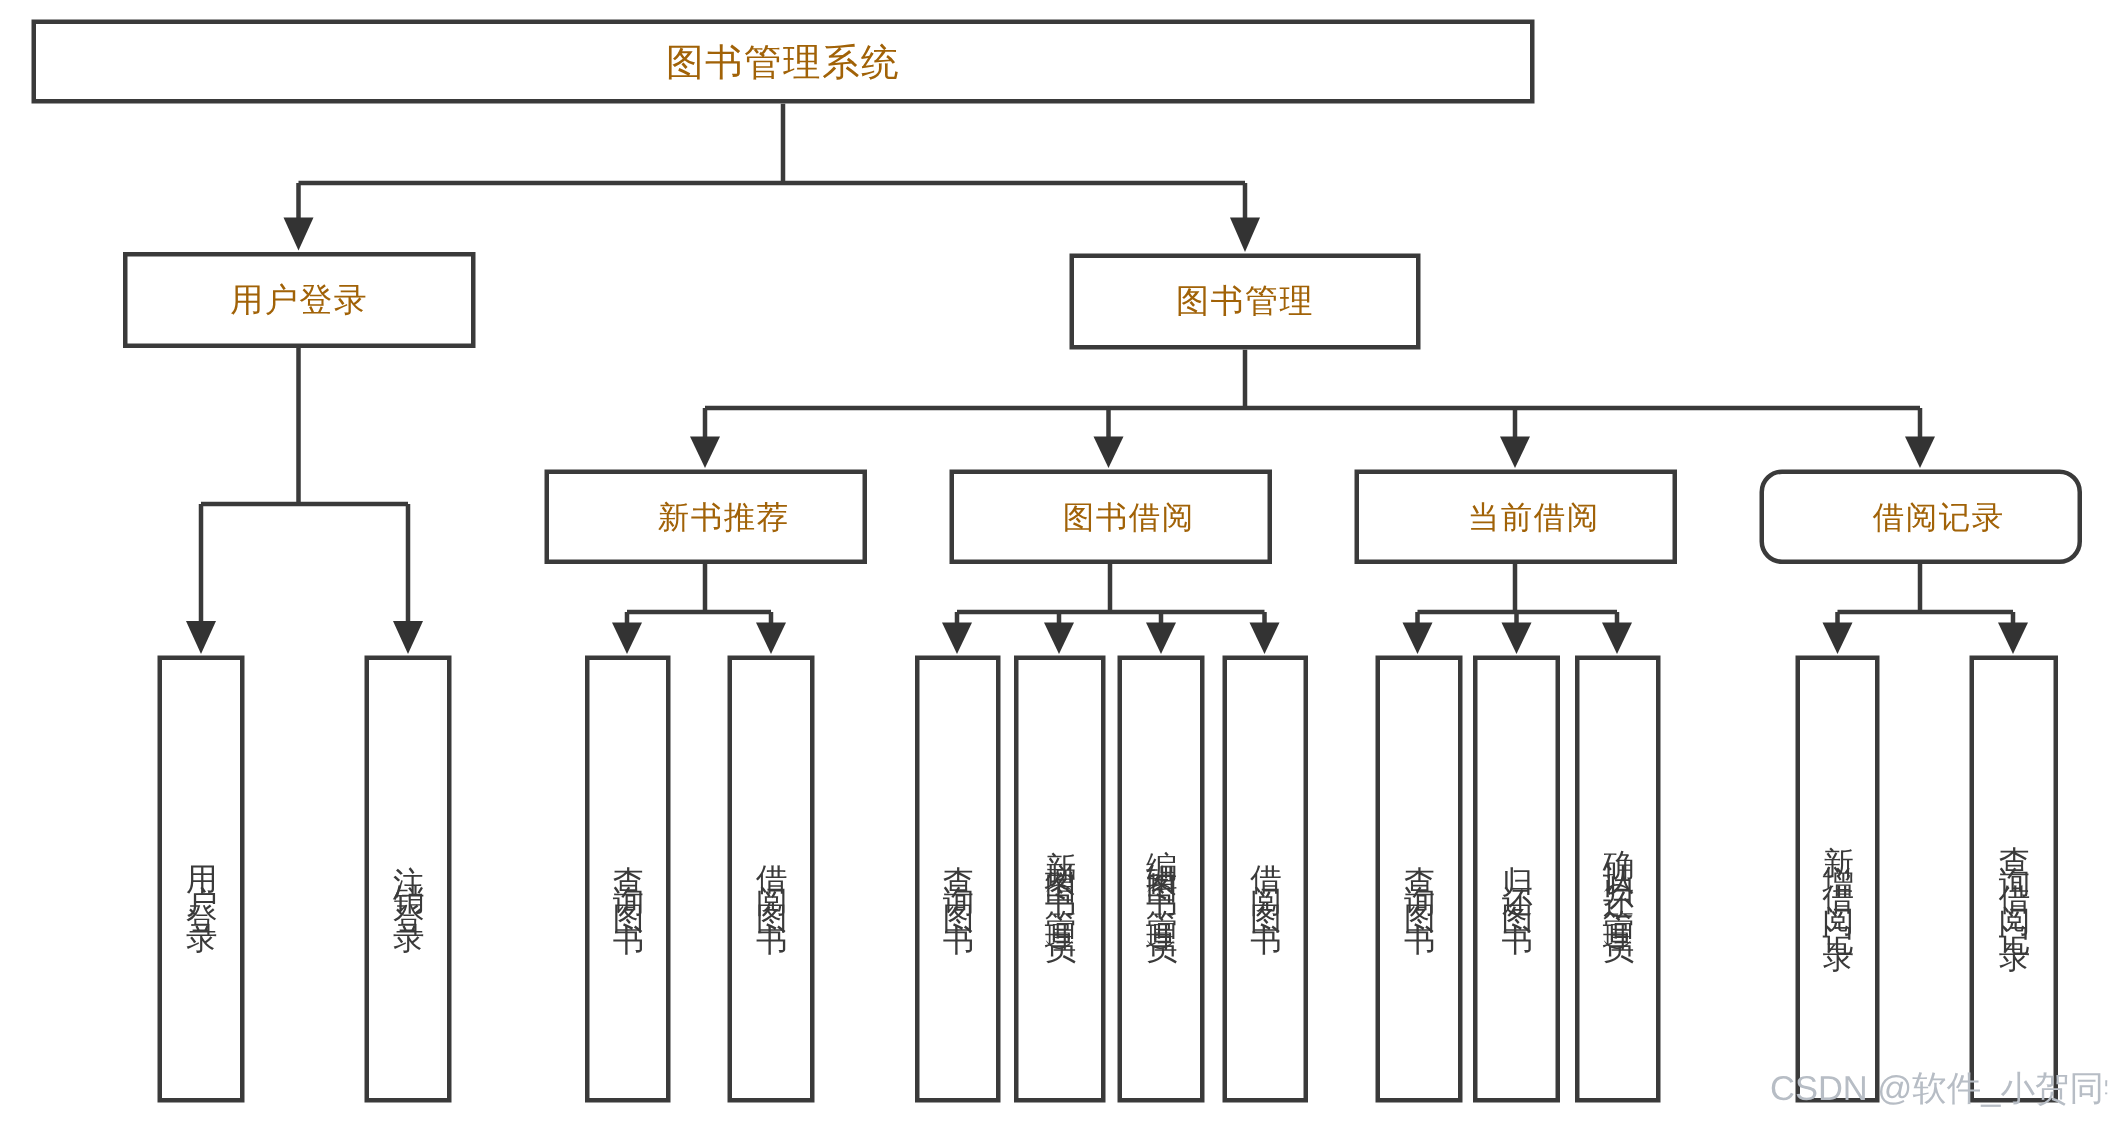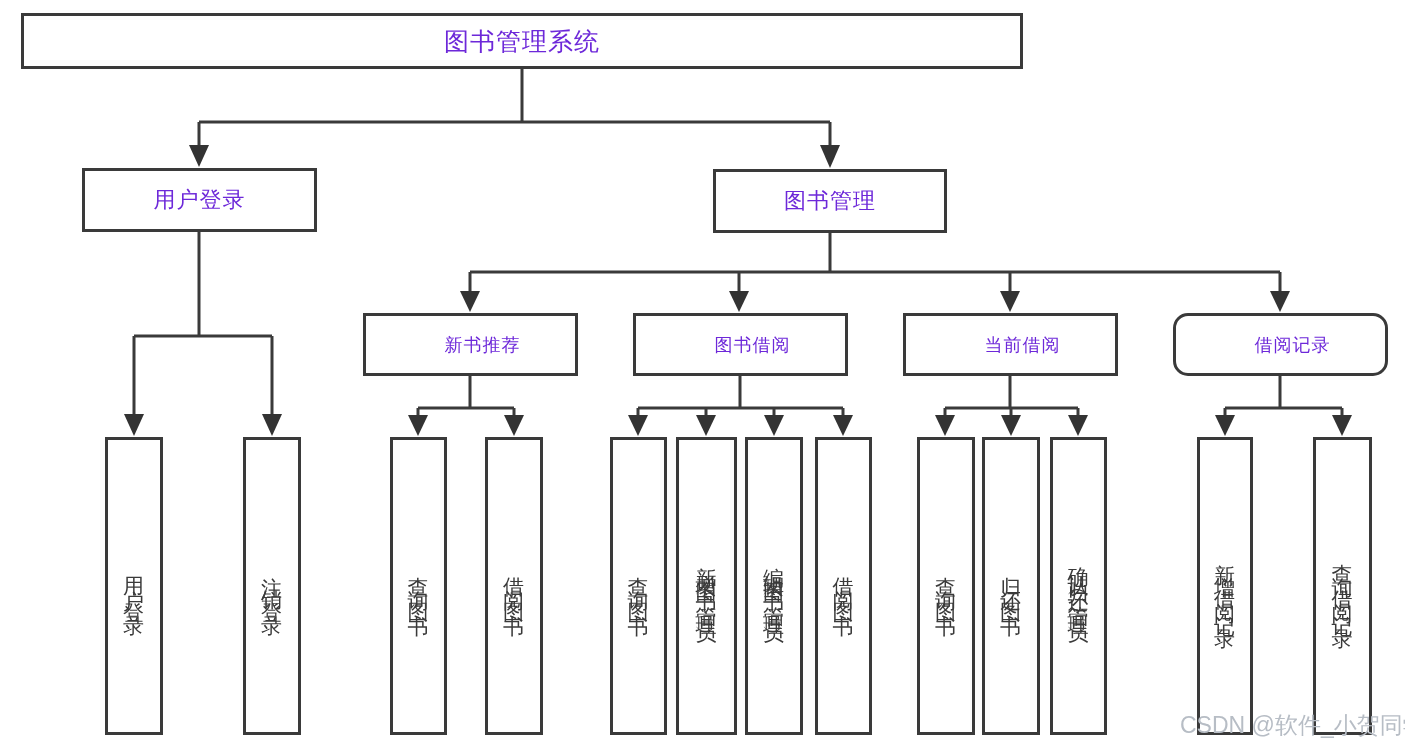--- a/index.html
+++ b/index.html
@@ -21,27 +21,27 @@
     position: absolute;
     box-sizing: border-box;
     background: #ffffff;
     border: 3px solid #3a3a3a;
     display: flex;
     align-items: center;
     justify-content: center;
     z-index: 2;
   }
   .h-node span {
-    color: #6d28d9;
+    color: #a16207;
     letter-spacing: 1px;
     white-space: nowrap;
   }
   .lvl1 span { font-size: 25px; }
   .lvl2 span { font-size: 22px; }
-  .lvl3 span { font-size: 18px; margin-left: 24px; }
+  .lvl3 span { font-size: 21px; margin-left: 24px; }
   .v-node span {
     writing-mode: vertical-rl;
     text-orientation: mixed;
     font-size: 21px;
     letter-spacing: 13px;
     color: #3a3a3a;
     line-height: 1;
   }
   .v-node.tight span { letter-spacing: 8px; }
   .watermark {

